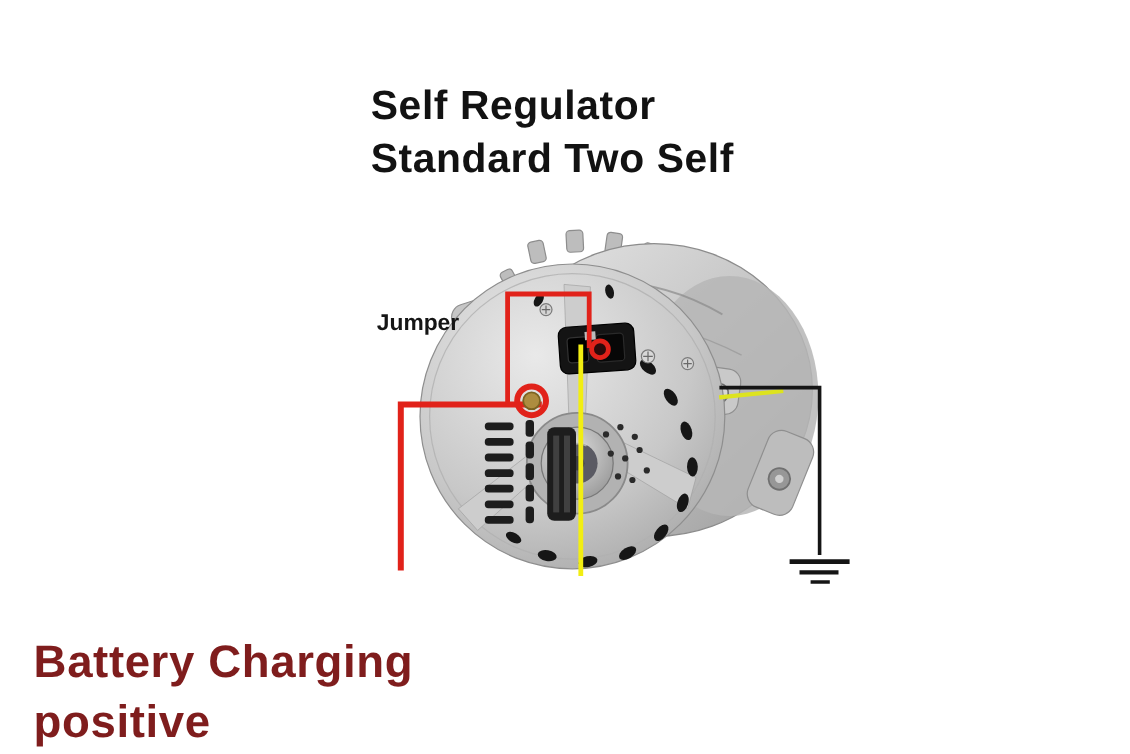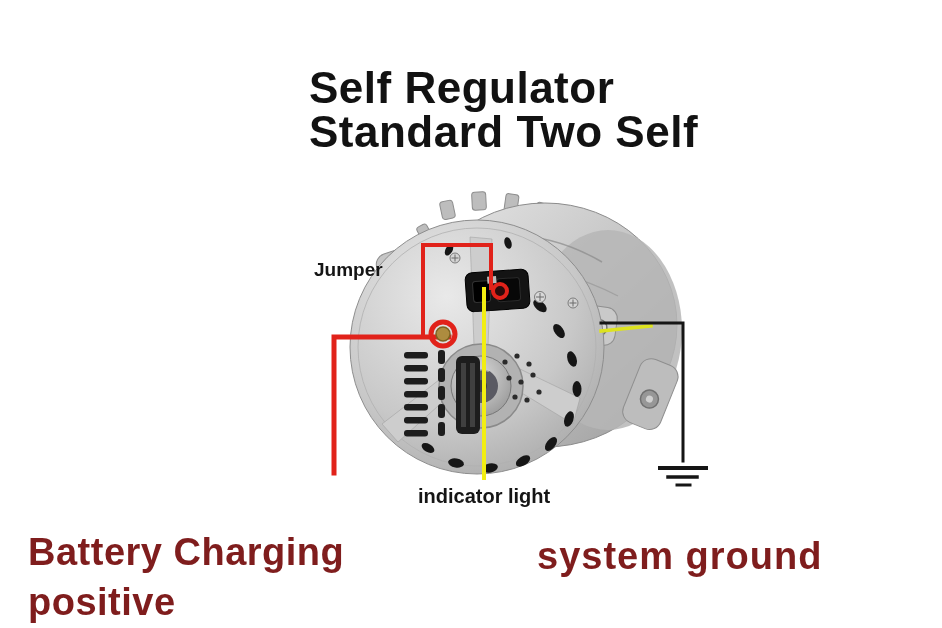--- a/index.html
+++ b/index.html
@@ -15,21 +15,21 @@
   .big-label{
     font-weight:bold;
     font-size:38px;
     line-height:50px;
     letter-spacing:0.5px;
     color:#7f1d1d;
     white-space:nowrap;
   }
   .title{
     font-weight:bold;
-    font-size:44px;
+    font-size:34px;
     line-height:44px;
     letter-spacing:0.5px;
     color:#121212;
     white-space:nowrap;
   }
   .small-label{
     font-weight:bold;
     color:#151515;
     white-space:nowrap;
   }
@@ -197,22 +197,20 @@
     </g>
   </svg>
 
   <div class="abs title" style="left:309px;top:66px;">
     <div>Self Regulator</div>
     <div>Standard Two Self</div>
   </div>
 
   <div class="abs small-label" style="left:314px;top:259px;font-size:19px;">Jumper</div>
 
-  <div class="abs small-label" style="left:418px;top:485px;font-size:20px;">indicator light</div>
 
   <div class="abs big-label" style="left:28px;top:527px;">
     <div>Battery Charging</div>
     <div>positive</div>
   </div>
 
-  <div class="abs big-label" style="left:537px;top:531px;letter-spacing:1px;">system ground</div>
 
 </div>
 
 </body></html>

